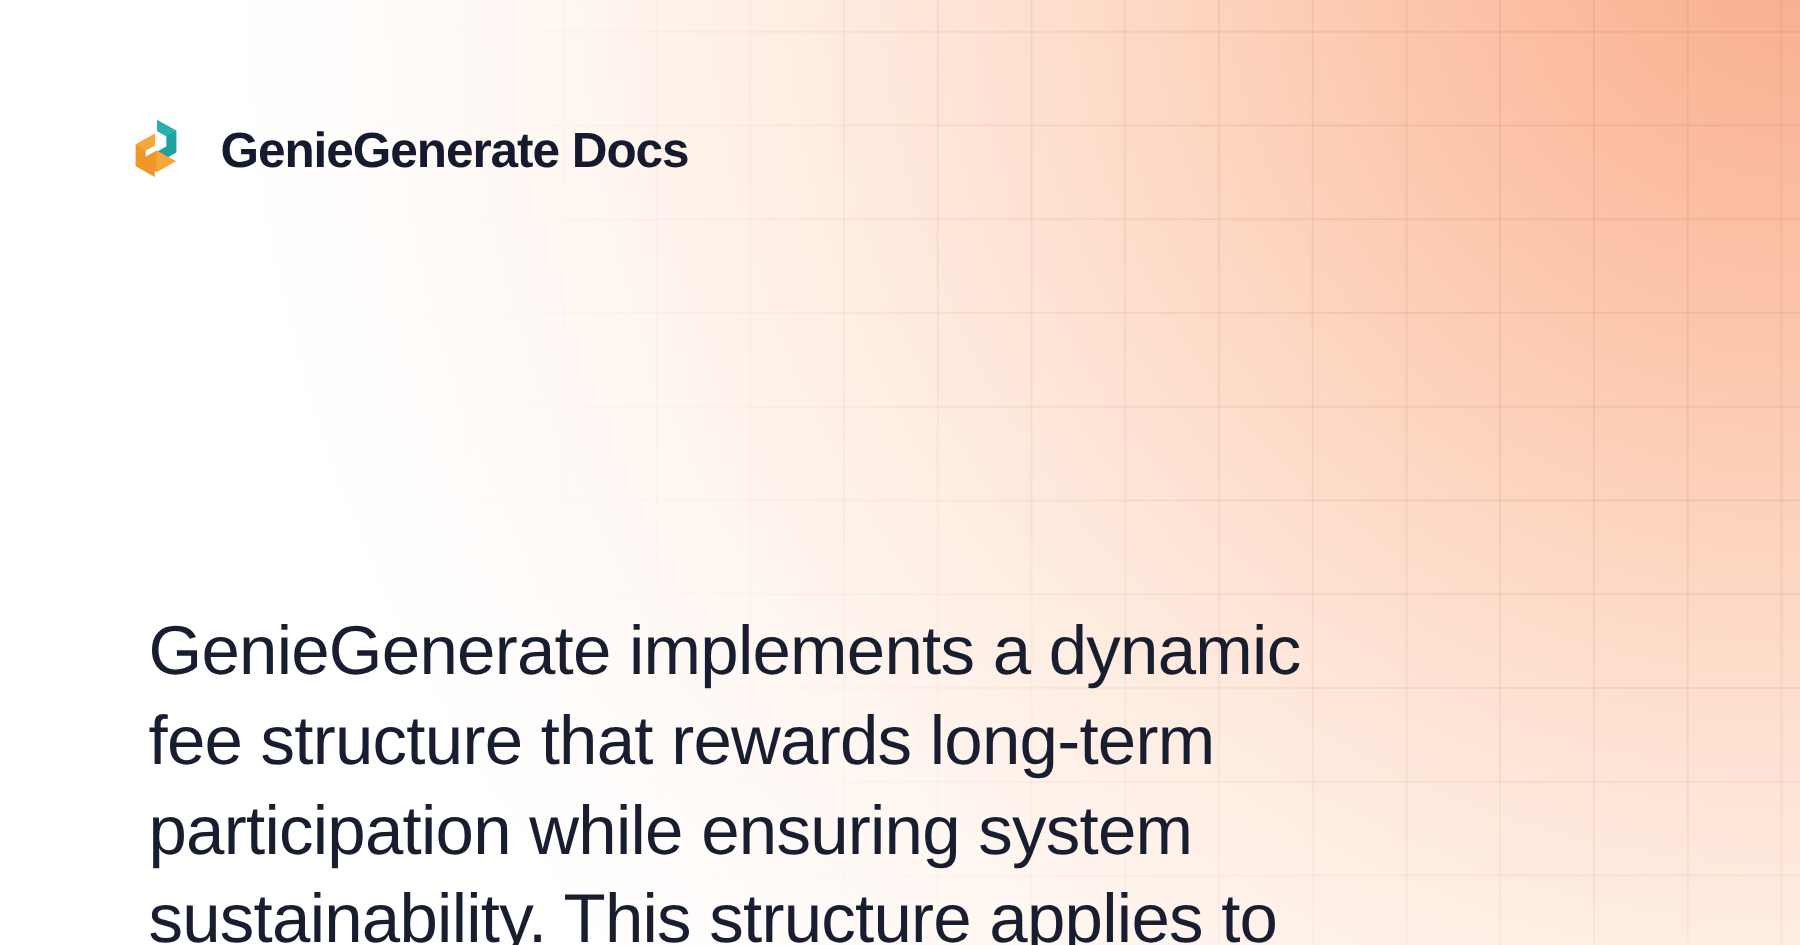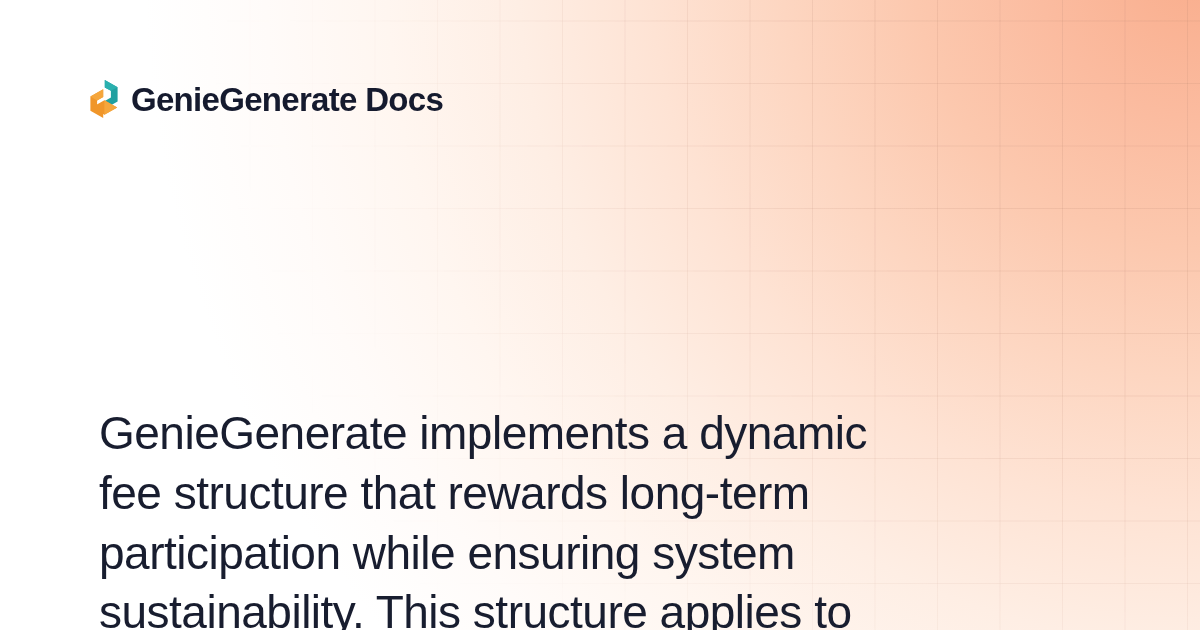--- a/index.html
+++ b/index.html
@@ -74,21 +74,21 @@
     inset: 0;
     padding: 0;
   }
 
   .brand {
     position: absolute;
     left: 83px;
     top: 78px;
     display: flex;
     align-items: center;
-    gap: 6px;
+    gap: 22px;
   }
   .brand-logo {
     width: 42px;
     height: 42px;
     display: block;
     flex: 0 0 auto;
   }
   .brand-name {
     font-size: 33px;
     font-weight: 700;

